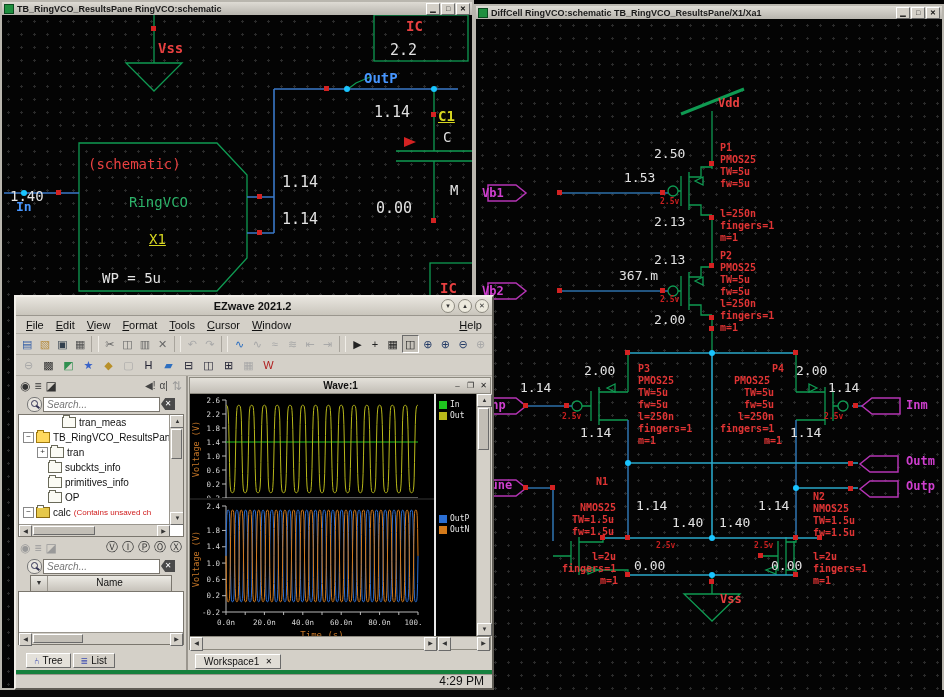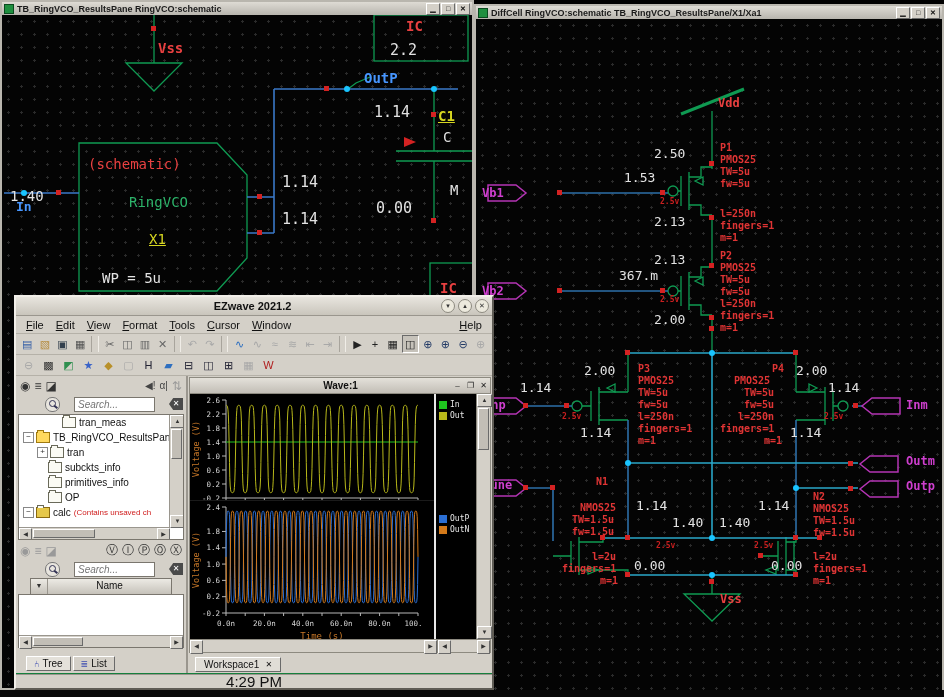--- a/index.html
+++ b/index.html
@@ -39,21 +39,21 @@
         border:1px solid transparent;}
   .tbi.pressed{border-color:#6a6a6a #fff #fff #6a6a6a;background:#c6c2ba;}
   .tbsep{width:6px;height:16px;border-left:1px solid #a8a49c;border-right:1px solid #f0ede7;margin:0 2px;}
   #ez-body{flex:1;display:flex;min-height:0;}
   
   #left-panel{width:170px;flex:0 0 auto;display:flex;flex-direction:column;border-right:2px solid #9a968e;min-height:0;}
   .icons-row{height:19px;display:flex;align-items:center;gap:4px;padding:0 4px;flex:0 0 auto;}
   .pi{font-size:10px;color:#444;}
   .pi.dim{color:#999;}
   .icon-gap{flex:1;}
-  .search-row{height:18px;display:flex;align-items:center;gap:14px;padding:0 3px;flex:0 0 auto;margin-left:26px;}
+  .search-row{height:18px;display:flex;align-items:center;gap:1px;padding:0 11px;flex:0 0 auto;}
   .mag{width:13px;height:13px;border-radius:7px;background:#e8e5de;border:1px solid #777;position:relative;flex:0 0 auto;}
   .mag::before{content:"";position:absolute;left:3px;top:2px;width:5px;height:5px;border:1.5px solid #335;border-radius:50%;}
   .mag::after{content:"";position:absolute;left:8px;top:8px;width:4px;height:1.5px;background:#335;transform:rotate(40deg);}
   .search-input{flex:1;height:13px;border:1px solid #7a766e;background:#fff;font-size:10px;font-style:italic;
         color:#888;padding:0 3px;font-family:"Liberation Sans",sans-serif;min-width:0;}
   .clear-btn{width:14px;height:12px;background:#4a4a4a;clip-path:polygon(0 50%,30% 0,100% 0,100% 100%,30% 100%);
         color:#fff;font-size:8px;line-height:12px;text-align:center;flex:0 0 auto;}
   #tree-box{flex:1;margin:1px 2px;border:1px solid #7a766e;background:#fff;position:relative;overflow:hidden;min-height:0;}
   #tree-items{position:absolute;left:0;top:0;right:13px;bottom:11px;overflow:hidden;font-size:10px;}
   .tree-row{display:flex;align-items:center;height:15px;white-space:nowrap;}
@@ -96,22 +96,22 @@
   .legend-swatch{width:8px;height:8px;flex:0 0 auto;}
   .legend-label{color:#e8e8e8;font-size:8px;font-family:"DejaVu Sans Mono",monospace;}
   #wave-vscroll{width:13px;flex:0 0 auto;background:#d4d0c8;border-left:1px solid #8d8a80;display:flex;flex-direction:column;}
   #wave-vscroll .track{flex:1;position:relative;}
   #wave-hscroll-row{height:12px;display:flex;flex:0 0 auto;background:#d4d0c8;border:1px solid #8d8a80;border-top:none;}
   #wave-hscroll-row .h1{flex:1;display:flex;}
   #wave-hscroll-row .h2{width:52px;display:flex;border-left:1px solid #8d8a80;}
   #ws-tab-row{height:19px;display:flex;align-items:flex-end;padding-left:6px;gap:2px;flex:0 0 auto;}
   .ws-tab{display:flex;align-items:center;gap:6px;padding:1px 8px;background:#e0ddd6;border:1px solid;
         border-color:#fff #6a6a6a #6a6a6a #fff;font-size:10px;}
-  #ez-statusbar{height:14px;border-top:1px solid #15803d;box-shadow:inset 0 1px #9a968e;display:flex;
-        align-items:center;justify-content:center;padding:0 8px;font-size:15px;flex:0 0 auto;}
+  #ez-statusbar{height:14px;border-top:4px solid #15803d;box-shadow:inset 0 1px #9a968e;display:flex;
+        align-items:center;justify-content:flex-end;padding:0 8px;font-size:12px;flex:0 0 auto;}
   #taskbar{position:absolute;left:0;top:690px;width:944px;height:7px;background:#0a0a0a;}
   svg text{font-family:"DejaVu Sans Mono",monospace;}
 </style>
 </head>
 <body>
 
 <div id="root">
 
   <div class="schem-win" style="left:0;top:0;width:474px;height:690px;">
     <div class="schem-title">

